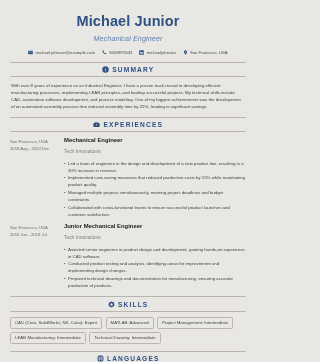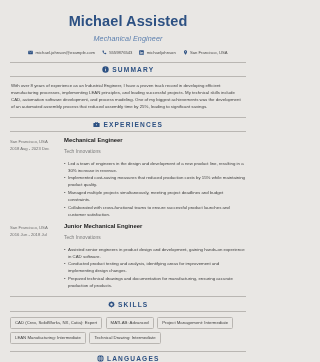--- a/index.html
+++ b/index.html
@@ -186,21 +186,21 @@
     white-space: nowrap;
     line-height: 1;
   }
 </style>
 </head>
 <body>
 
 <div class="page">
 
   <div class="header">
-    <div class="name">Michael Assisted</div>
+    <div class="name">Michael Junior</div>
     <div class="job-title">Mechanical Engineer</div>
 
     <div class="contact-row">
 
       <div class="contact-item">
         <span class="ci">
           <svg viewBox="0 0 16 16" width="5" height="5" fill="#2d5183">
             <rect x="0.5" y="2.5" width="15" height="11" rx="1.2"></rect>
             <path d="M1.5 3.5 L8 8.6 L14.5 3.5" fill="none" stroke="#e9e7e4" stroke-width="1.3"></path>
           </svg>

